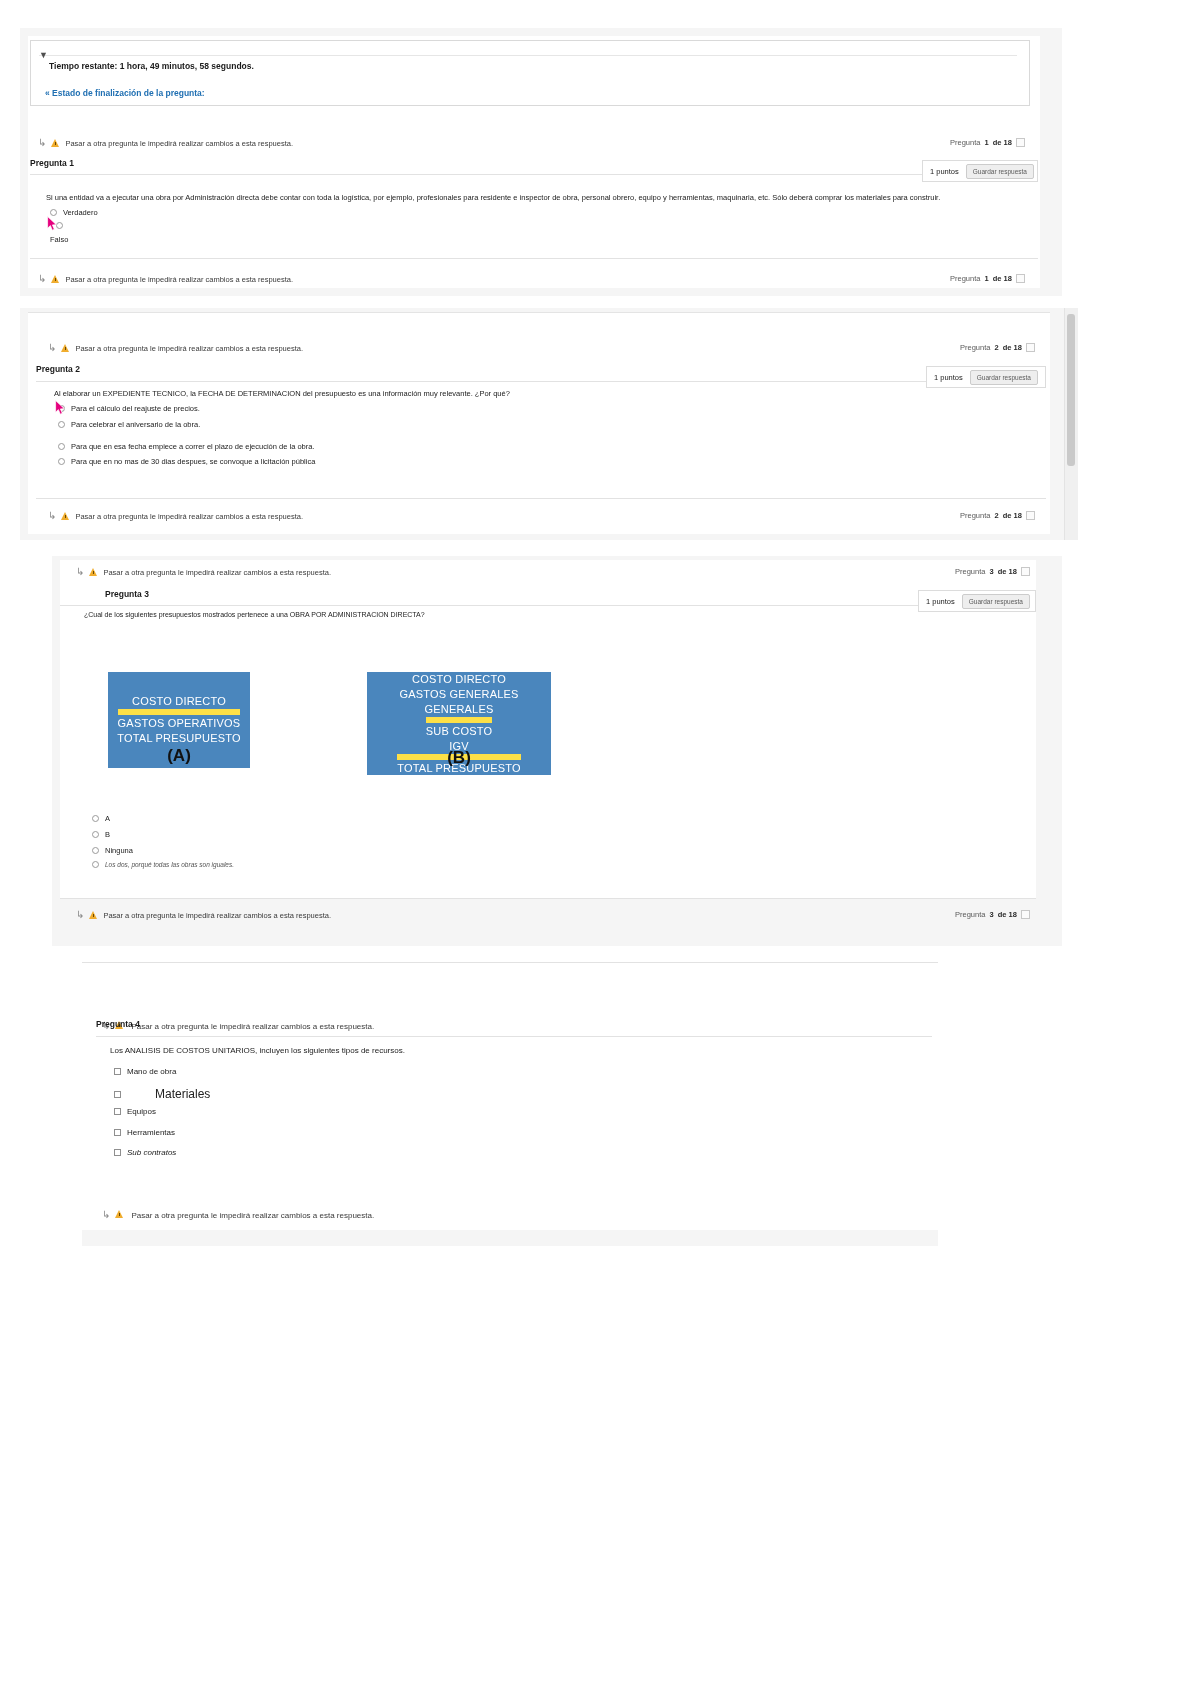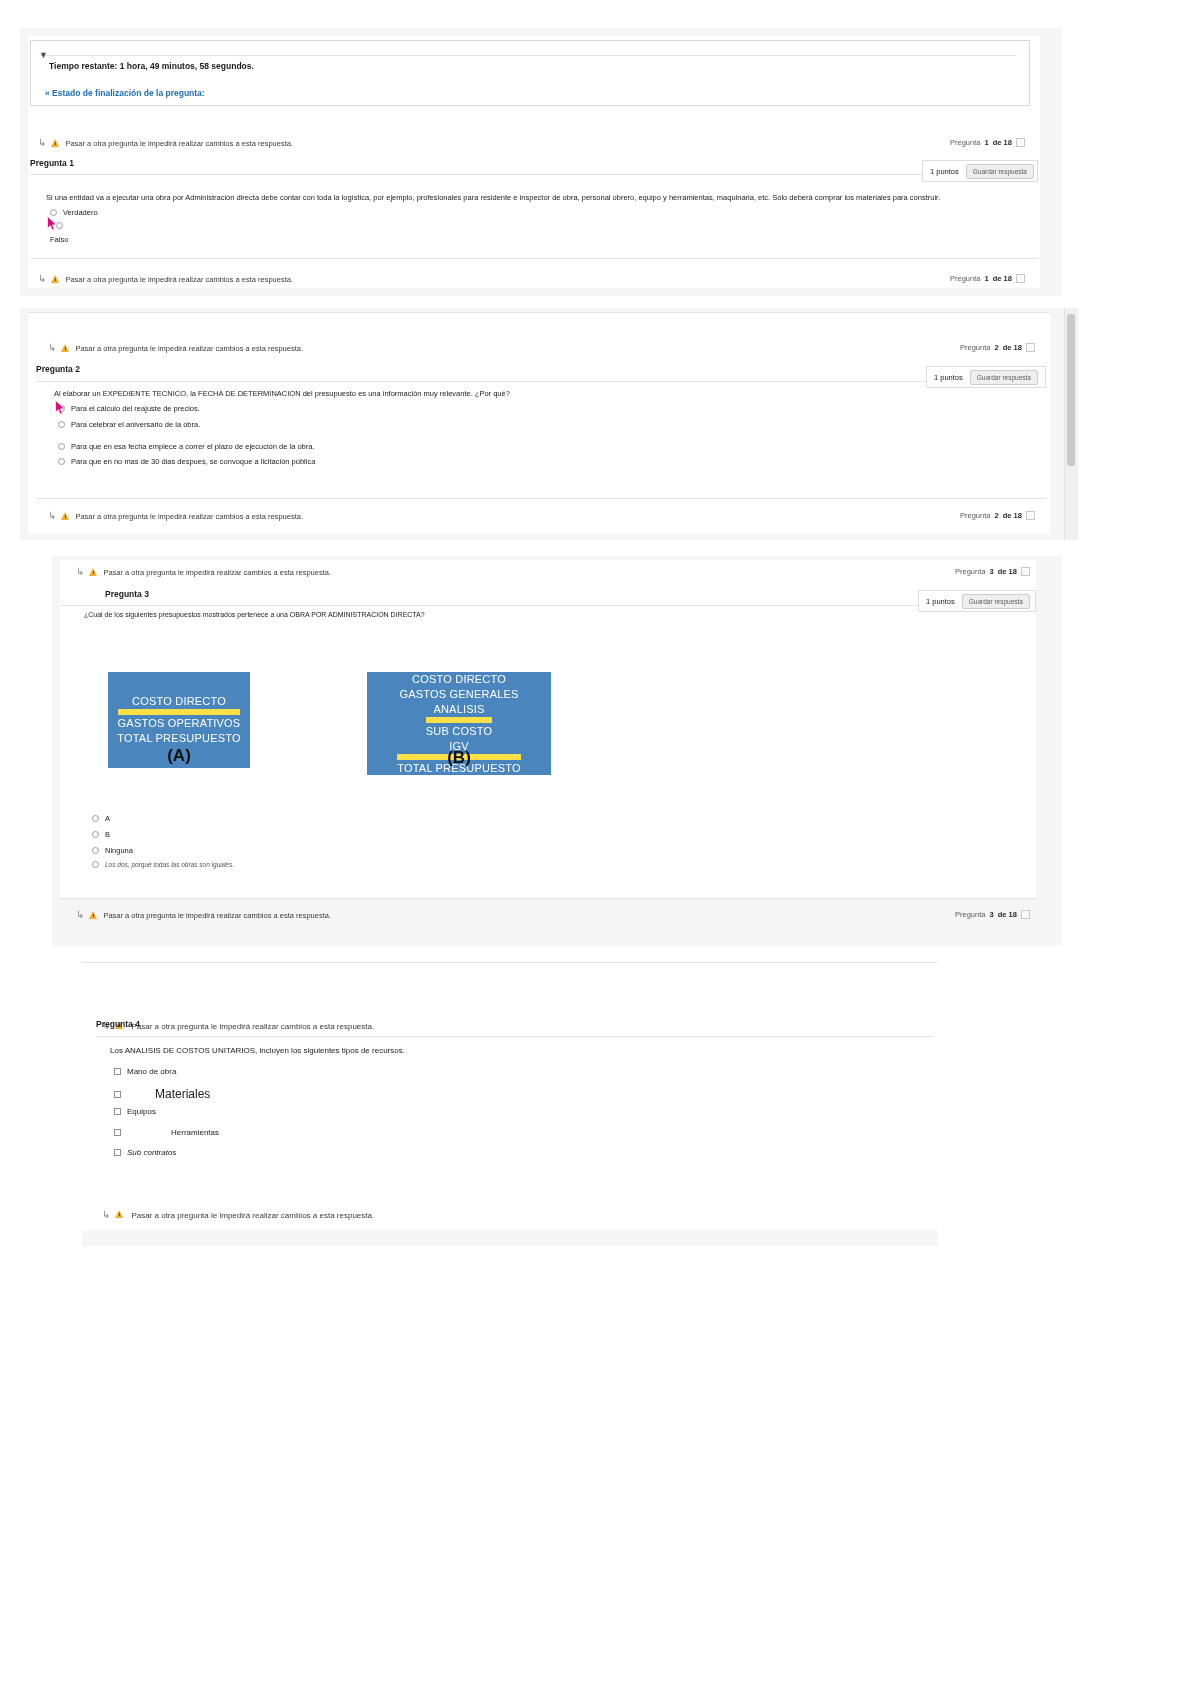--- a/index.html
+++ b/index.html
@@ -369,21 +369,21 @@
   <div class="diagram-box" style="left:108px; top:640px; width:142px; height:96px;">
     <span class="line">COSTO DIRECTO</span>
     <span class="line rule-top">GASTOS OPERATIVOS</span>
     <span class="line">TOTAL PRESUPUESTO</span>
   </div>
   <div class="box-caption" style="left:108px; top:746px; width:142px;">(A)</div>
 
   <div class="diagram-box" style="left:367px; top:640px; width:184px; height:103px;">
     <span class="line">COSTO DIRECTO</span>
     <span class="line">GASTOS GENERALES</span>
-    <span class="line">ANALISIS</span>
+    <span class="line">GENERALES</span>
     <span class="line rule-top">SUB COSTO</span>
     <span class="line">IGV</span>
     <span class="line rule-top">TOTAL PRESUPUESTO</span>
   </div>
   <div class="box-caption" style="left:367px; top:748px; width:184px;">(B)</div>
 
   <div class="opt" style="left:92px; top:814px;">
     <span class="radio"></span>
     <span class="opt-label">A</span>
   </div>
@@ -436,21 +436,21 @@
   <div class="opt" style="left:114px; top:1087px;">
     <span class="checkbox"></span>
     <span class="opt-label" style="font-size:12px;padding-left:28px;">Materiales</span>
   </div>
   <div class="opt" style="left:114px; top:1107px;">
     <span class="checkbox"></span>
     <span class="opt-label" style="font-size:8px;">Equipos</span>
   </div>
   <div class="opt" style="left:114px; top:1128px;">
     <span class="checkbox"></span>
-    <span class="opt-label" style="font-size:8px;margin-left:44px;">Herramientas</span>
+    <span class="opt-label" style="font-size:8px;">Herramientas</span>
   </div>
   <div class="opt" style="left:114px; top:1148px;font-style:italic;">
     <span class="checkbox"></span>
     <span class="opt-label" style="font-size:8px;">Sub contratos</span>
   </div>
 
   <div class="warn-row" style="left:102px; top:1210px;">
     <span class="warn-arrow">↳</span>
     <span class="warn-ico" style="width:11px;height:10px;"></span>
     <span class="warn-text" style="font-size:8px;">Pasar a otra pregunta le impedirá realizar cambios a esta respuesta.</span>

